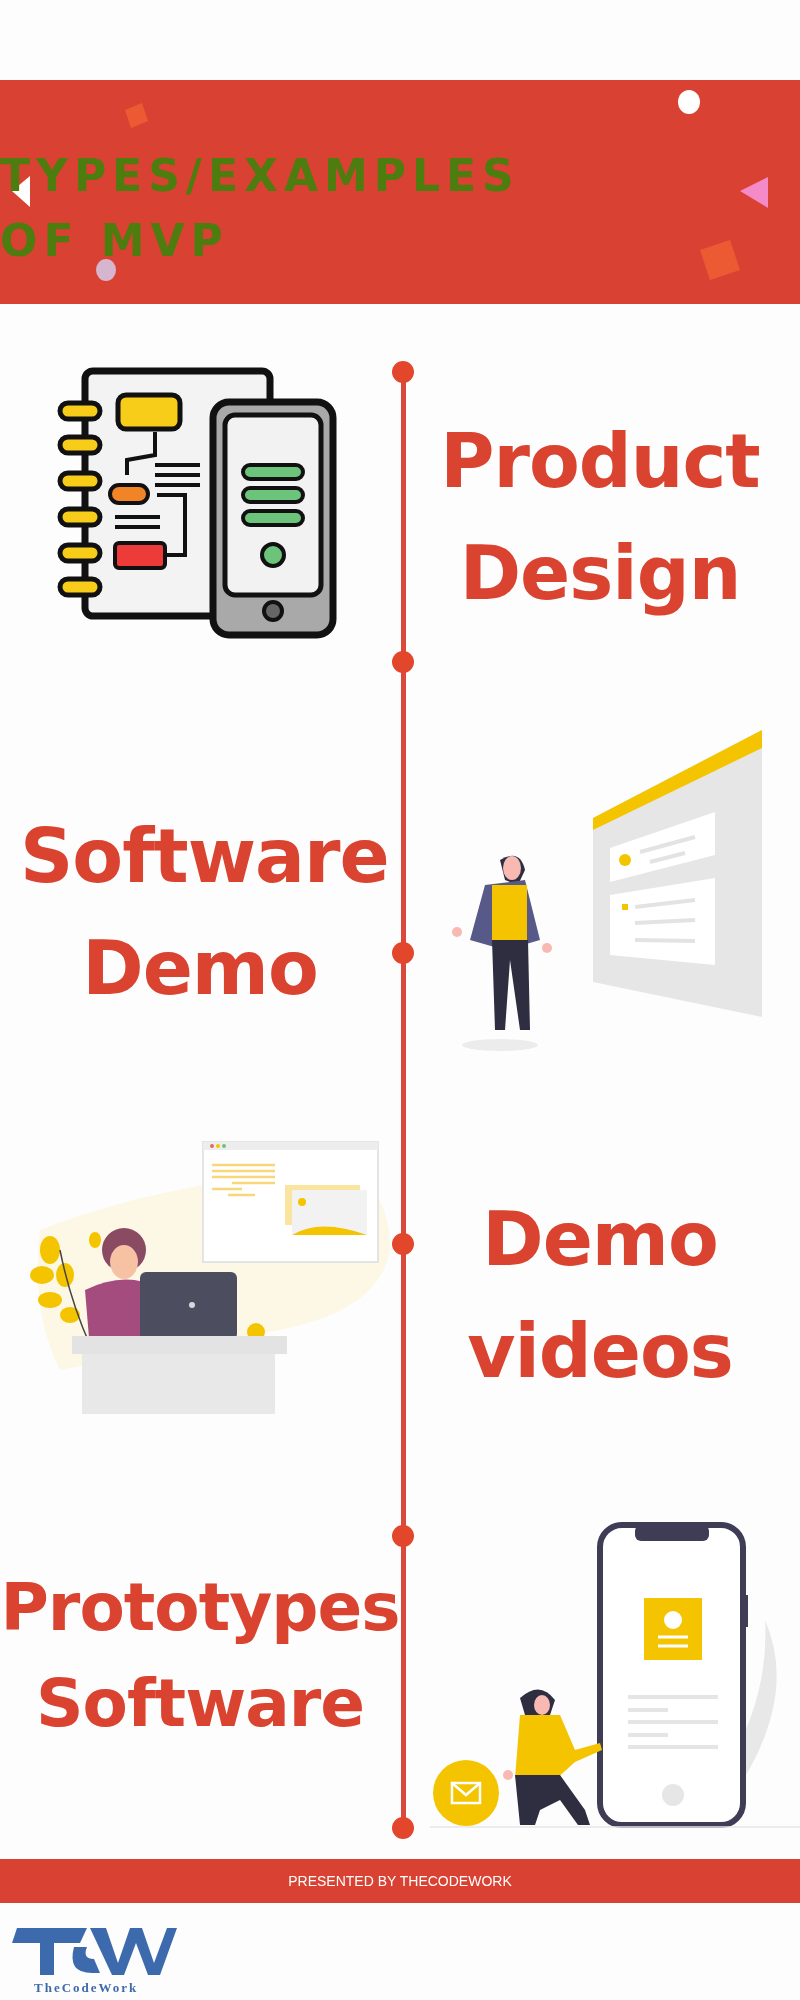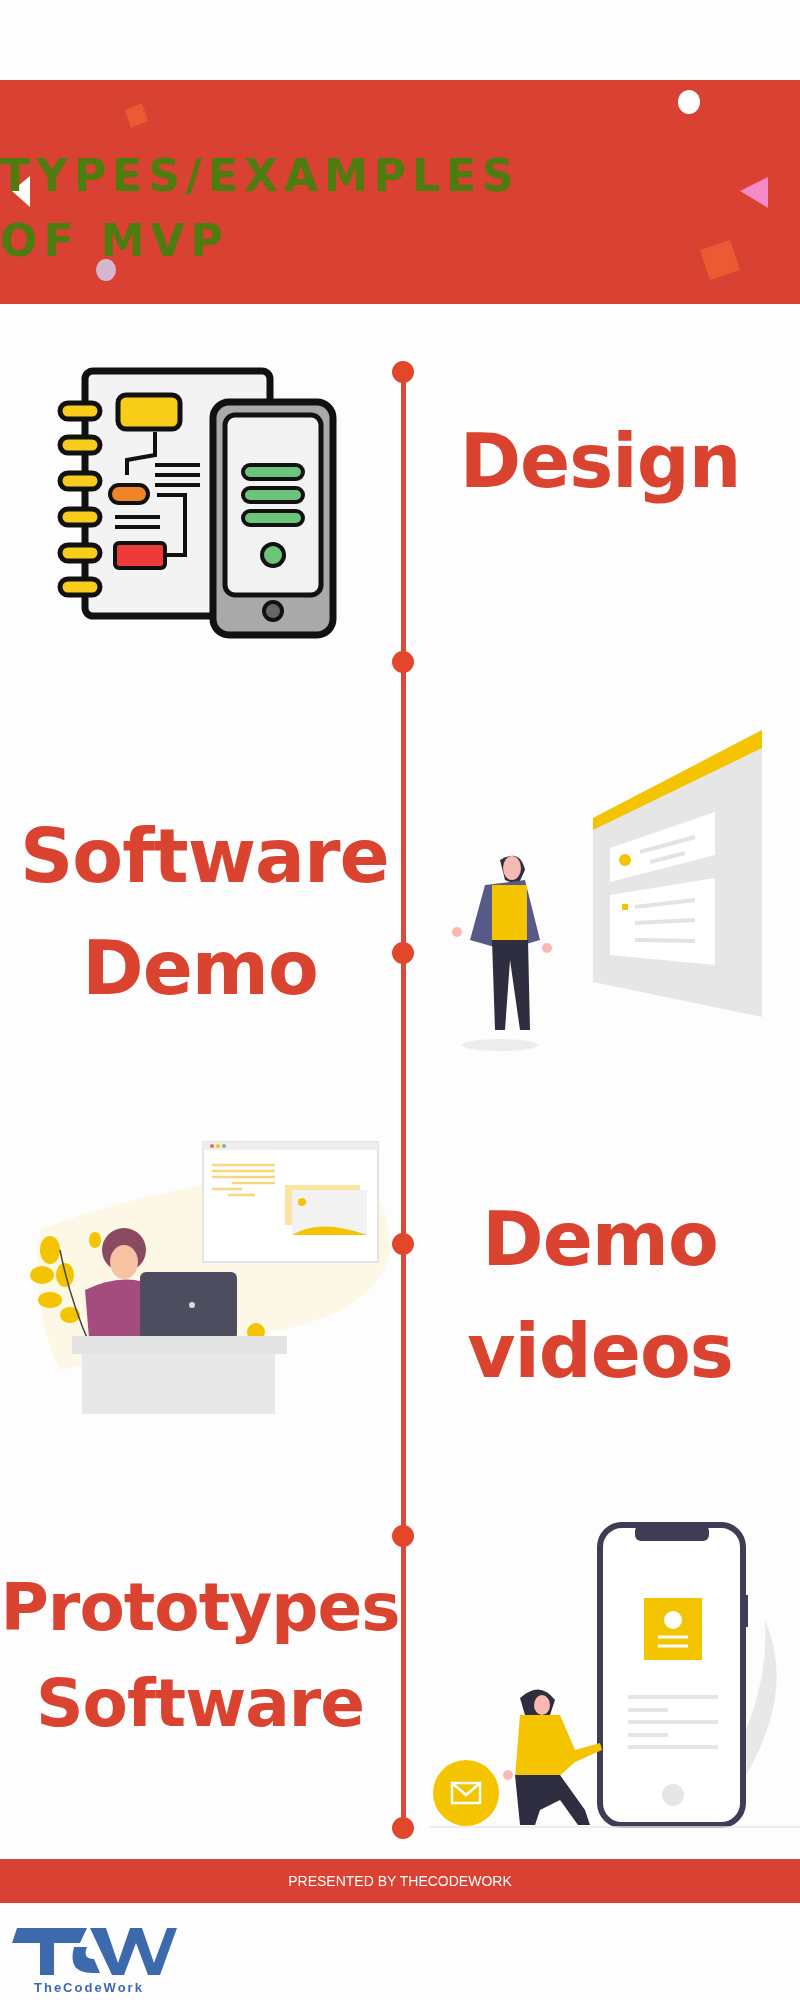--- a/index.html
+++ b/index.html
@@ -5,21 +5,21 @@
   html, body { margin:0; padding:0; }
   body { width:800px; height:2000px; position:relative; background:#fefdfd; overflow:hidden; font-family:"Liberation Sans", sans-serif; }
   .abs { position:absolute; }
   .header { left:0; top:80px; width:800px; height:224px; background:#d94232; }
   .title { left:0; width:800px; text-align:left; color:#4d7c0f; font-family:"DejaVu Sans", sans-serif; font-weight:bold; letter-spacing:6px; font-size:44px; line-height:66px; }
   .timeline-line { left:401px; top:371px; width:5px; height:1456px; background:#d94a3c; }
   .dot { width:22px; height:22px; border-radius:50%; background:#e2472c; left:392px; }
   .label { color:#d9432f; font-family:"DejaVu Sans", sans-serif; font-weight:bold; text-align:center; letter-spacing:-1px; }
   .footer-bar { left:0; top:1859px; width:800px; height:44px; background:#d94232; }
   .footer-text { left:0; top:1859px; width:800px; line-height:44px; text-align:center; color:#ffffff; font-size:14px; font-family:"Liberation Sans", sans-serif; }
-  .logo-text { left:34px; top:1980px; font-family:Liberation Sans, sans-serif; font-weight:bold; font-size:13px; color:#3d6aad; letter-spacing:2px; }
+  .logo-text { left:34px; top:1980px; font-family:Liberation Serif, serif; font-weight:bold; font-size:13px; color:#3d6aad; letter-spacing:2px; }
 </style>
 </head>
 <body>
 
 <div class="abs header"></div>
 <svg class="abs" style="left:0;top:80px" width="800" height="224">
   <polygon points="125,110 142,103 148,121 131,128" fill="#ec5a34" transform="translate(0,-80)"></polygon>
   <ellipse cx="689" cy="22" rx="11" ry="12" fill="#ffffff"></ellipse>
   <polygon points="12,111 30,96 30,127" fill="#ffffff"></polygon>
   <polygon points="740,111 768,97 768,128" fill="#f48ac7"></polygon>
@@ -63,20 +63,21 @@
   <rect x="170" y="50" width="96" height="180" rx="10" fill="#f2f2f2" stroke="#111" stroke-width="5"></rect>
   <g fill="#6cc47a" stroke="#111" stroke-width="4">
     <rect x="188" y="100" width="60" height="14" rx="7"></rect>
     <rect x="188" y="123" width="60" height="14" rx="7"></rect>
     <rect x="188" y="146" width="60" height="14" rx="7"></rect>
     <circle cx="218" cy="190" r="11"></circle>
   </g>
   <circle cx="218" cy="246" r="9" fill="#666" stroke="#111" stroke-width="4"></circle>
 </svg>
 <div class="abs label" style="left:430px;top:405px;width:340px;font-size:74px;line-height:112px">
+  <div>Product</div>
   <div>Design</div>
 </div>
 
 <div class="abs label" style="left:20px;top:800px;width:360px;font-size:74px;line-height:112px">
   <div>Software</div>
   <div>Demo</div>
 </div>
 <svg class="abs" style="left:430px;top:720px" width="350" height="340">
   <polygon points="163,98 332,10 332,297 163,262" fill="#e6e6e6"></polygon>
   <polygon points="163,98 332,10 332,28 163,110" fill="#f5c400"></polygon>

